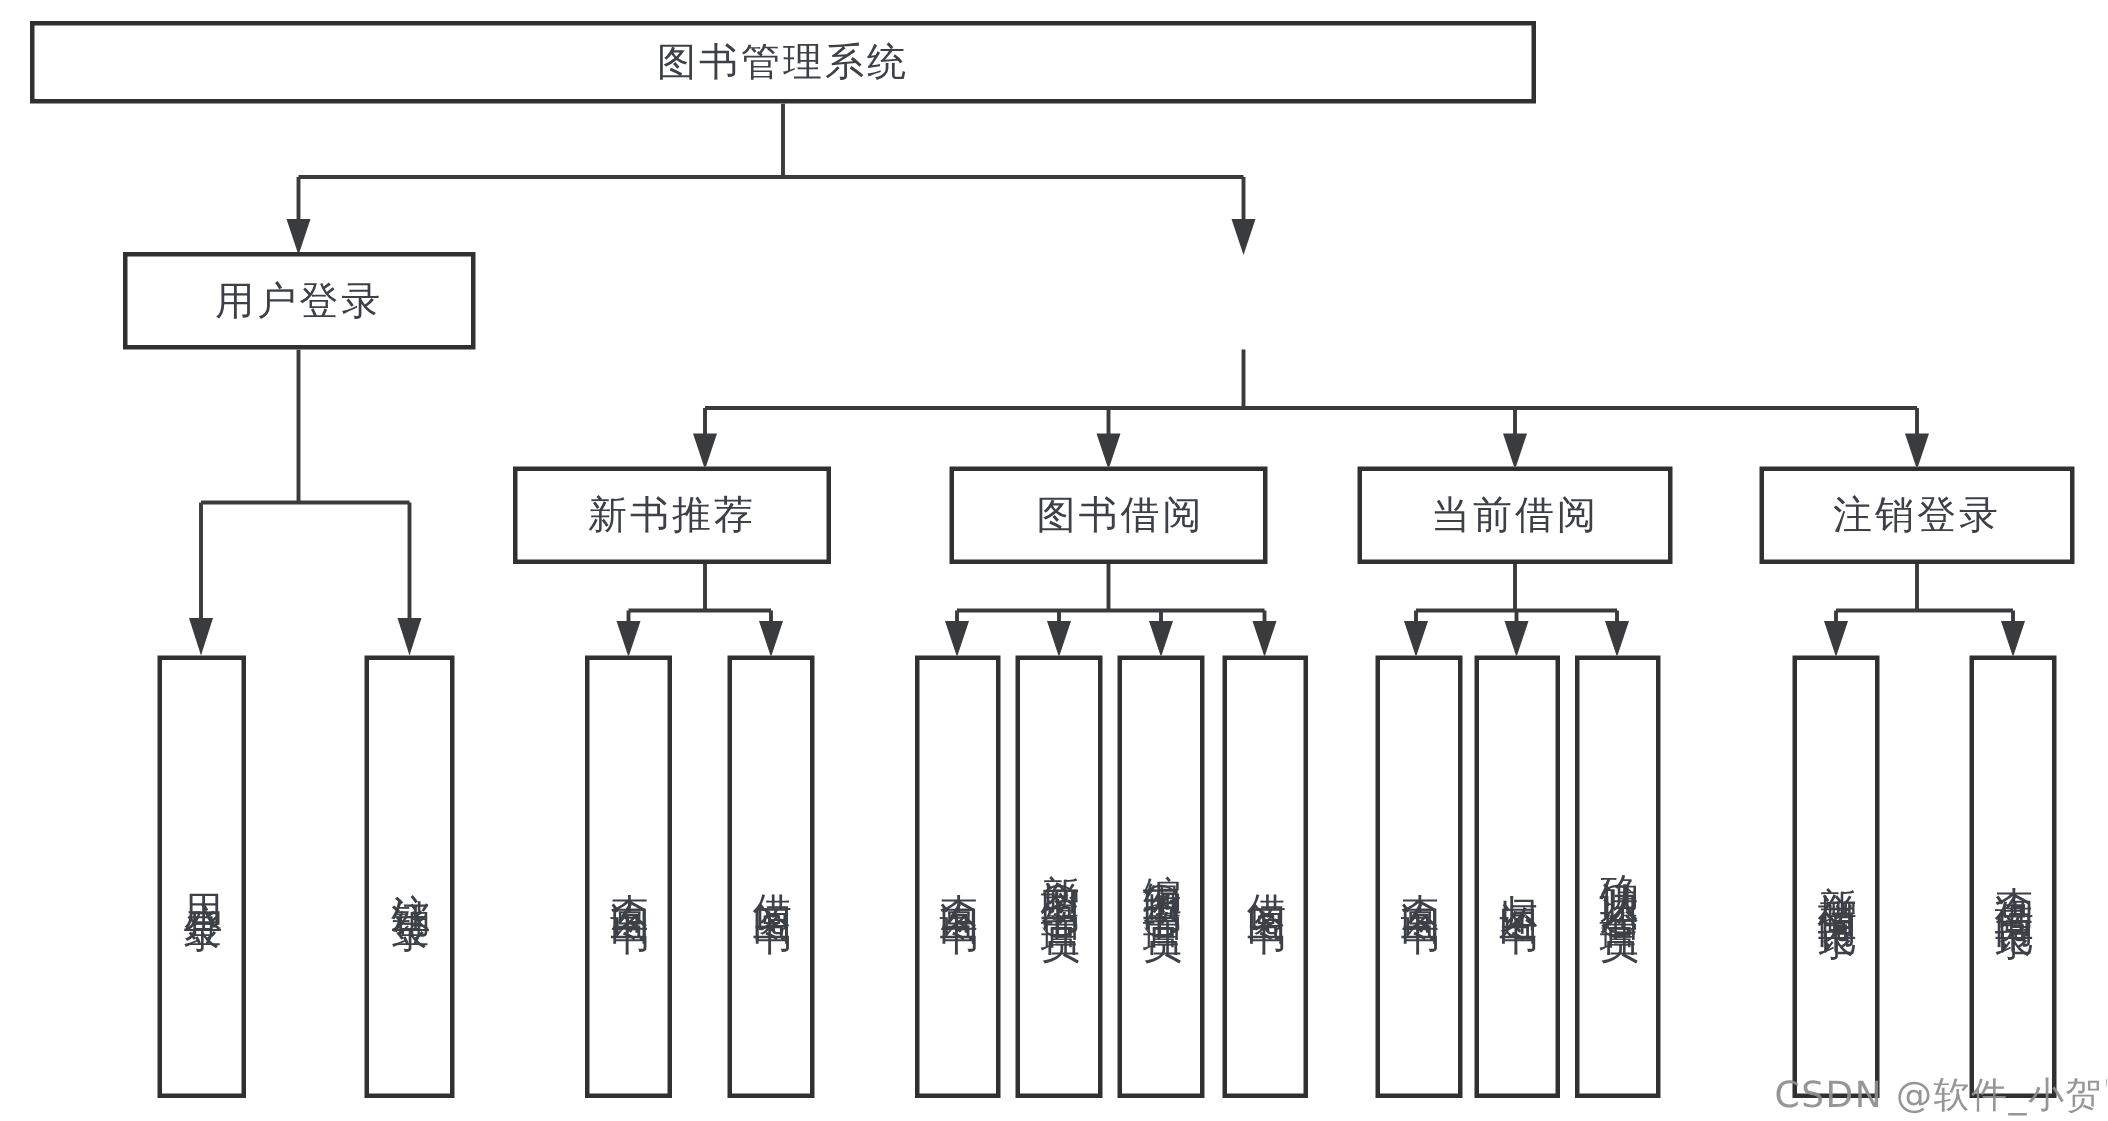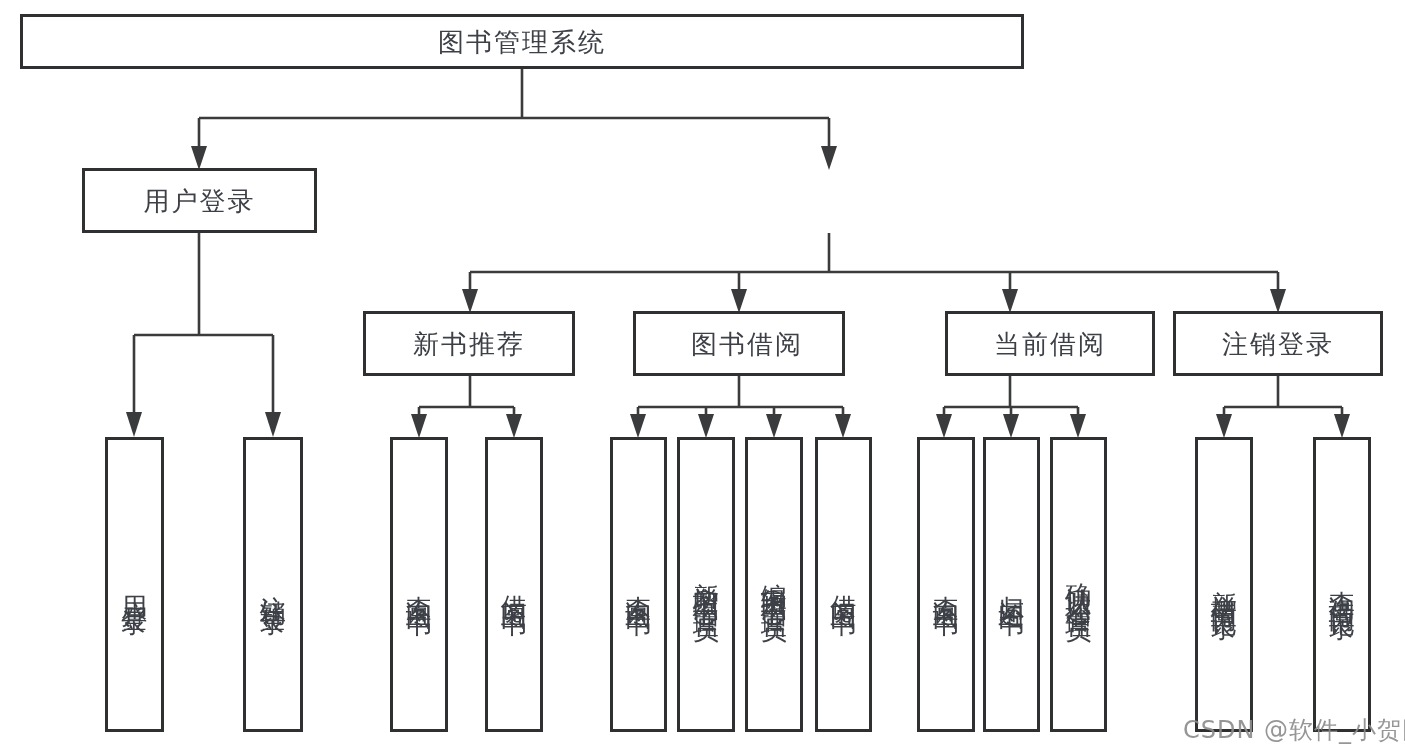--- a/index.html
+++ b/index.html
@@ -7,20 +7,21 @@
     padding: 0;
     background: #ffffff;
     font-family: "DejaVu Sans", "Liberation Sans", sans-serif;
   }
   #stage {
     position: relative;
     width: 1405px;
     height: 747px;
     background: #ffffff;
     overflow: hidden;
+    border-radius: 29px;
   }
   #edges {
     position: absolute;
     left: 0;
     top: 0;
     width: 1405px;
     height: 747px;
     pointer-events: none;
   }
   .box {
@@ -44,23 +45,23 @@
     writing-mode: vertical-rl;
     text-orientation: mixed;
     letter-spacing: 5px;
     line-height: 1.1;
     white-space: normal;
   }
   
   .root  { left: 20px;  top: 14px;  width: 1004px; height: 55px; }
   .lvl2a { left: 82px;  top: 168px; width: 235px;  height: 65px; }
   .lvl2b { left: 712px; top: 168px; width: 235px;  height: 65px; }
-  .lvl3a { left: 363px; top: 311px; width: 212px;  height: 65px; }
+  .lvl3a { left: 342px; top: 311px; width: 212px;  height: 65px; }
   .lvl3b { left: 633px; top: 311px; width: 212px;  height: 65px; padding-left: 16px; }
-  .lvl3c { left: 905px; top: 311px; width: 210px;  height: 65px; margin-left: 40px; }
+  .lvl3c { left: 905px; top: 311px; width: 210px;  height: 65px; }
   .lvl3d { left: 1173px;top: 311px; width: 210px;  height: 65px; }
   .leaf  { top: 437px; height: 295px; }
   .lf1  { left: 105px;  width: 59px; }
   .lf2  { left: 243px;  width: 60px; }
   .lf3  { left: 390px;  width: 58px; }
   .lf4  { left: 485px;  width: 58px; }
   .lf5  { left: 610px;  width: 57px; }
   .lf6  { left: 677px;  width: 58px; }
   .lf7  { left: 745px;  width: 58px; }
   .lf8  { left: 815px;  width: 57px; }

